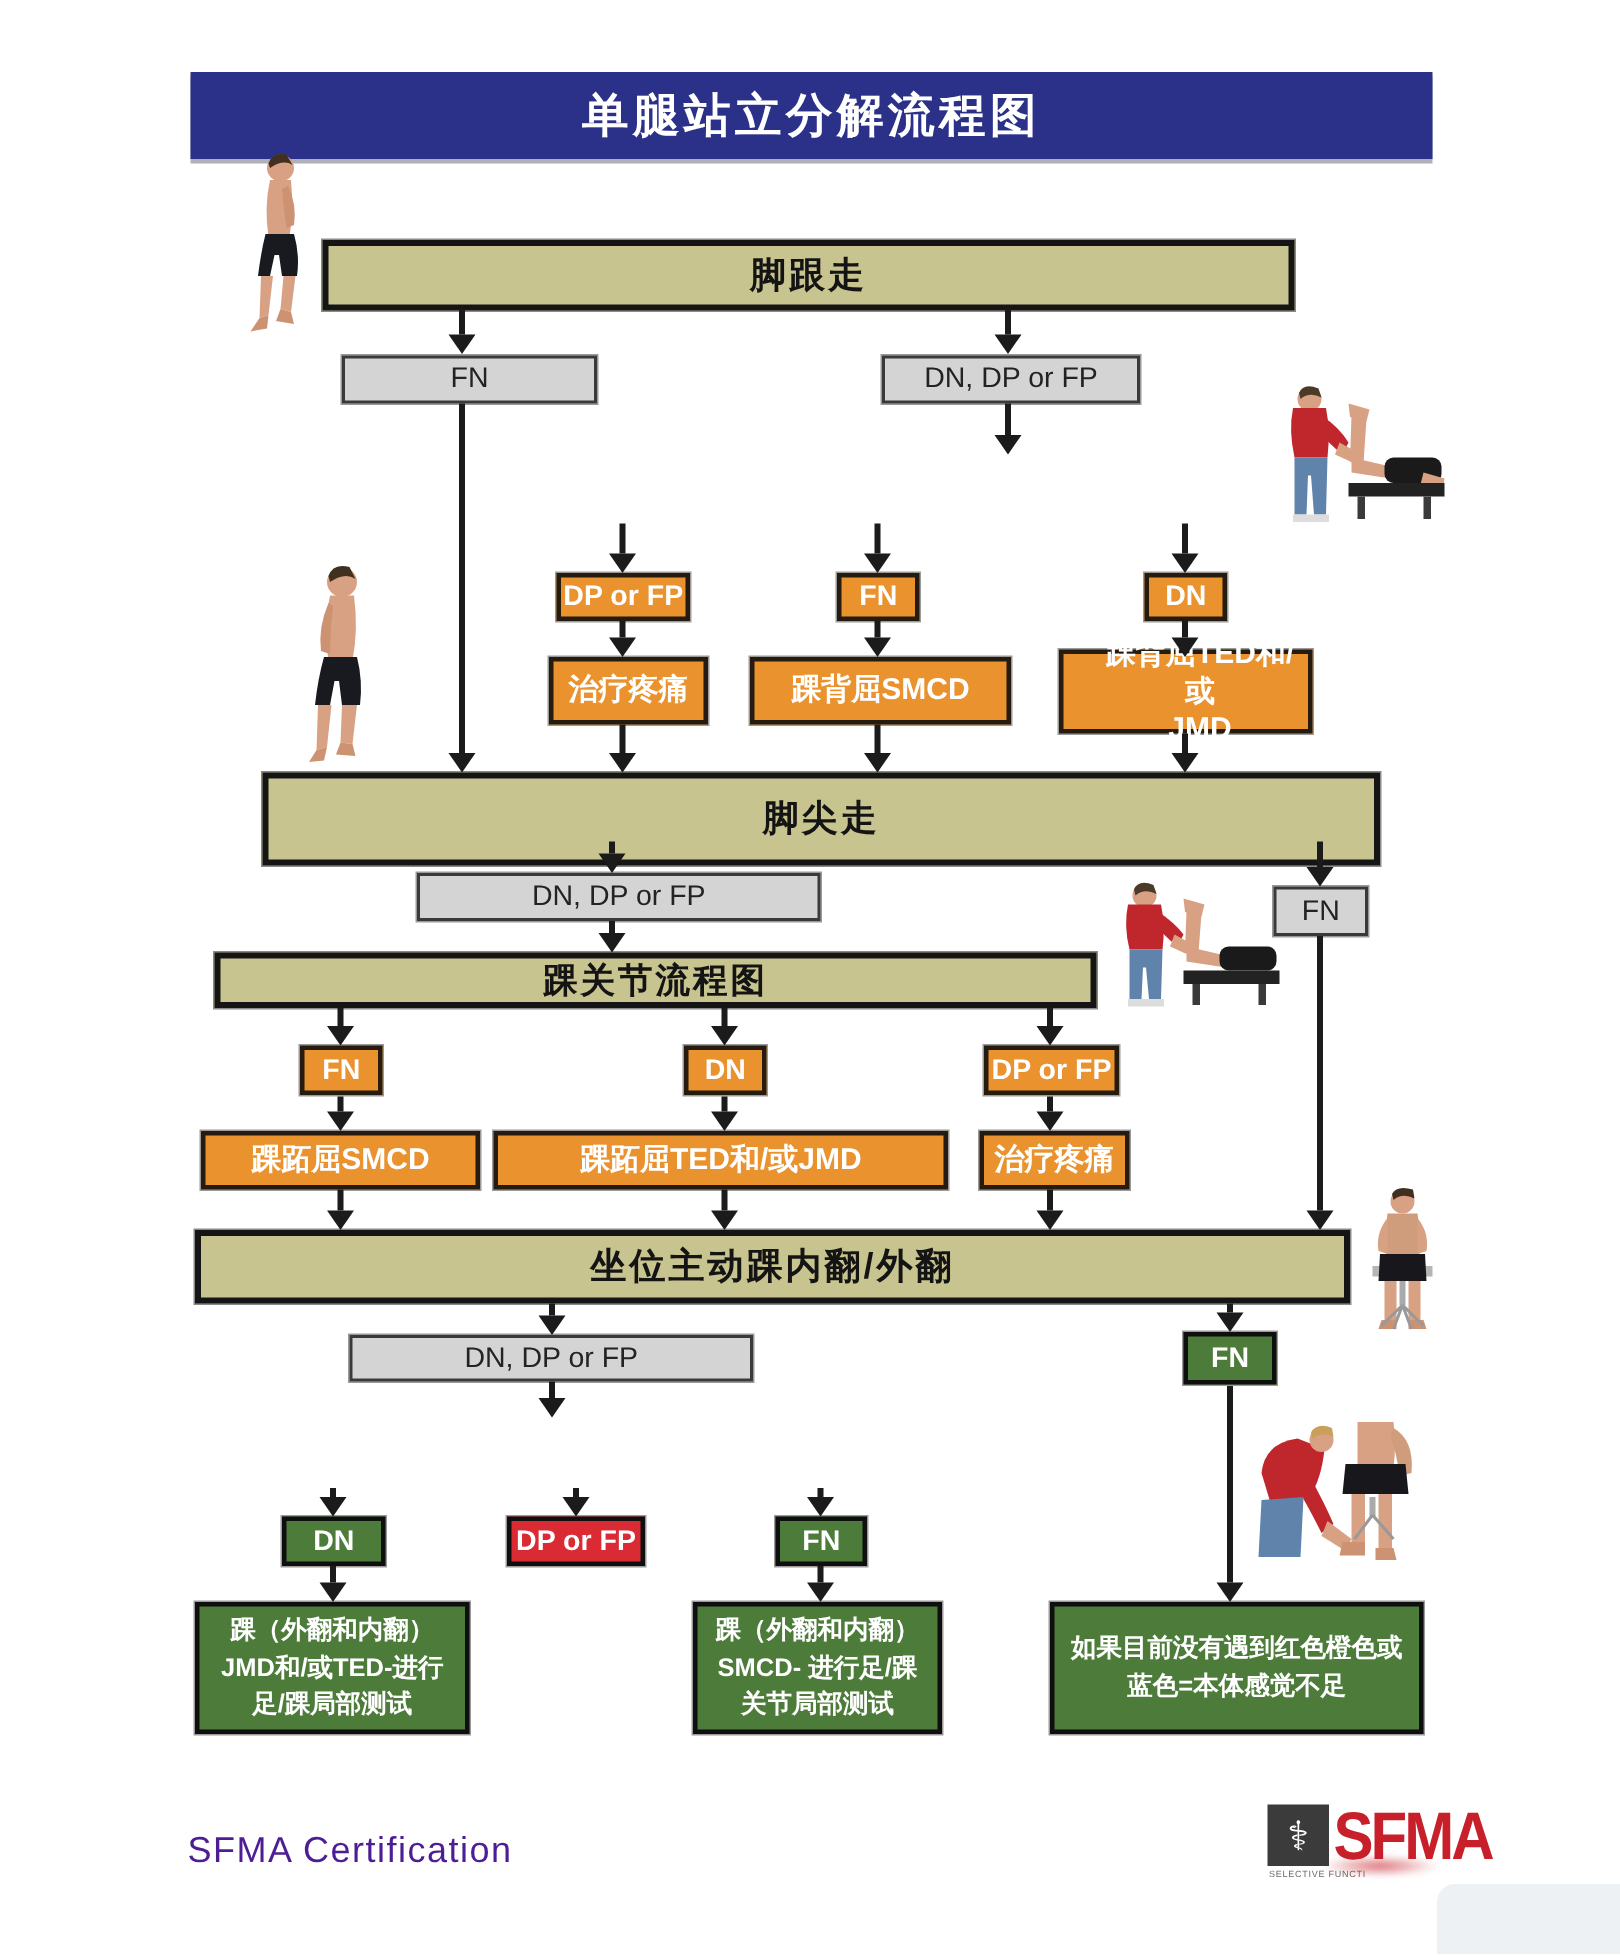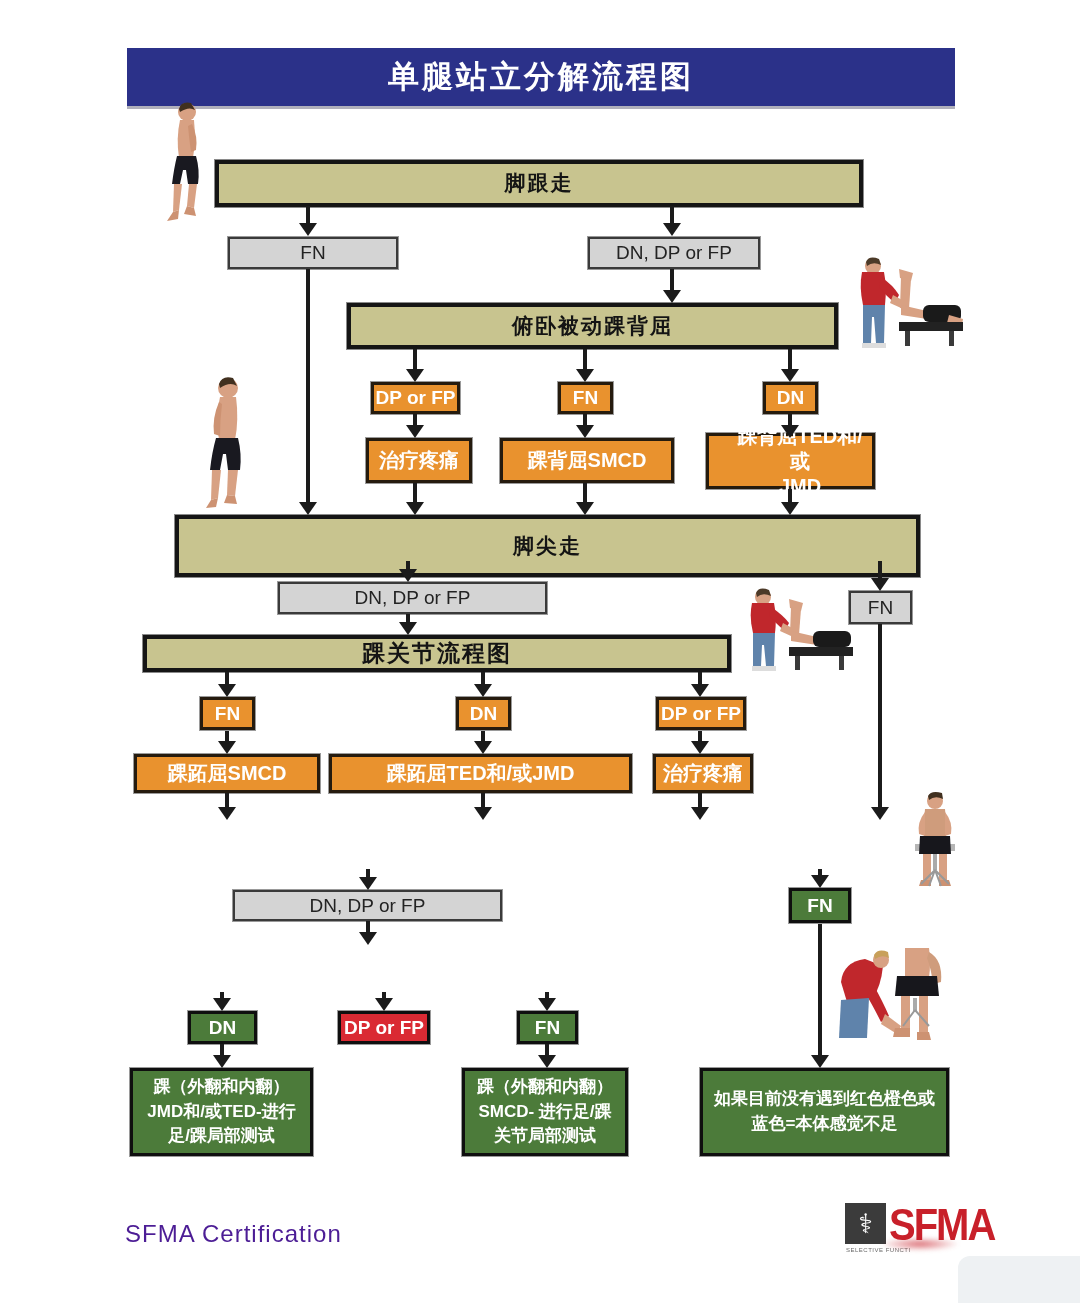--- a/index.html
+++ b/index.html
@@ -5,21 +5,21 @@
   html,body{margin:0;padding:0;background:#ffffff;}
   #canvas{position:relative;width:1080px;height:1303px;background:#ffffff;overflow:hidden;
           font-family:"Liberation Sans", sans-serif;}
   .abs{position:absolute;box-sizing:border-box;}
   .box{position:absolute;box-sizing:border-box;display:flex;align-items:center;justify-content:center;
        text-align:center;line-height:1.25;}
   .banner{background:#2b3189;color:#ffffff;font-size:31px;font-weight:bold;letter-spacing:3px;
           box-shadow:0 3px 0 rgba(30,30,60,0.35);}
   .darkbox{background:#3e3e3c;border:3px solid #151515;color:#ffffff;font-size:24px;font-weight:bold;
            letter-spacing:2px;box-shadow:0 0 0 1px #8a8a8a;}
-  .olive{background:#c8c48f;border:4px solid #151515;color:#141414;font-size:21px;font-weight:bold;
+  .olive{background:#c8c48f;border:4px solid #151515;color:#141414;font-size:24px;font-weight:bold;
          letter-spacing:2px;box-shadow:0 0 0 1px #8a8a8a;}
   .gray{background:#d4d4d4;border:2px solid #3a3a3a;color:#232323;font-size:19px;font-weight:500;
         box-shadow:0 0 0 1px #999;}
   .orange{background:#e9922e;border:3px solid #251b0e;color:#ffffff;font-weight:bold;font-size:19px;
           box-shadow:0 0 0 1px #9a9a9a;}
   .orange.big{font-size:20px;}
   .greenbox{background:#4c7b3a;border:3px solid #0f0f0f;color:#ffffff;font-weight:bold;font-size:19px;
             box-shadow:0 0 0 1px #9a9a9a;}
   .redbox{background:#da2a33;border:3px solid #0f0f0f;color:#ffffff;font-weight:bold;font-size:19px;
           box-shadow:0 0 0 1px #9a9a9a;}
@@ -49,21 +49,20 @@
   <div class="box banner" style="left:127px;top:30px;width:828px;height:58px;margin-top:18px;">
     <span>单腿站立分解流程图</span>
   </div>
 
 
   <div class="box olive" style="left:215px;top:160px;width:648px;height:47px;">脚跟走</div>
 
   <div class="box gray" style="left:228px;top:237px;width:170px;height:32px;">FN</div>
   <div class="box gray" style="left:588px;top:237px;width:172px;height:32px;">DN, DP or FP</div>
 
-  <div class="box olive" style="left:347px;top:303px;width:491px;height:46px;">俯卧被动踝背屈</div>
 
   <div class="box orange" style="left:371px;top:382px;width:89px;height:32px;">DP or FP</div>
   <div class="box orange" style="left:558px;top:382px;width:55px;height:32px;">FN</div>
   <div class="box orange" style="left:763px;top:382px;width:55px;height:32px;">DN</div>
 
   <div class="box orange big" style="left:366px;top:438px;width:106px;height:45px;">治疗疼痛</div>
   <div class="box orange big" style="left:500px;top:438px;width:174px;height:45px;">踝背屈SMCD</div>
   <div class="box orange big ml" style="left:706px;top:433px;width:169px;height:56px;padding-left:19px;">踝背屈TED和/或
 JMD</div>
 
@@ -75,20 +74,21 @@
   <div class="box olive" style="left:143px;top:635px;width:588px;height:37px;font-size:23px;">踝关节流程图</div>
 
   <div class="box orange" style="left:200px;top:697px;width:55px;height:33px;">FN</div>
   <div class="box orange" style="left:456px;top:697px;width:55px;height:33px;">DN</div>
   <div class="box orange" style="left:656px;top:697px;width:90px;height:33px;">DP or FP</div>
 
   <div class="box orange big" style="left:134px;top:754px;width:186px;height:39px;">踝跖屈SMCD</div>
   <div class="box orange big" style="left:329px;top:754px;width:303px;height:39px;">踝跖屈TED和/或JMD</div>
   <div class="box orange big" style="left:653px;top:754px;width:100px;height:39px;">治疗疼痛</div>
 
+  <div class="box olive" style="left:130px;top:820px;width:770px;height:49px;">坐位主动踝内翻/外翻</div>
 
   <div class="box gray" style="left:233px;top:890px;width:269px;height:31px;">DN, DP or FP</div>
   <div class="box greenbox" style="left:789px;top:888px;width:62px;height:35px;">FN</div>
 
 
   <div class="box greenbox" style="left:188px;top:1011px;width:69px;height:33px;">DN</div>
   <div class="box redbox" style="left:338px;top:1011px;width:92px;height:33px;">DP or FP</div>
   <div class="box greenbox" style="left:517px;top:1011px;width:61px;height:33px;">FN</div>
 
   <div class="box greenbig ml" style="left:130px;top:1068px;width:183px;height:88px;">踝（外翻和内翻）

